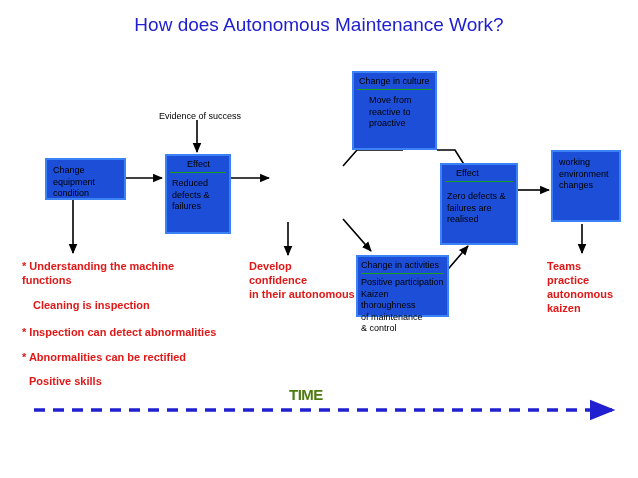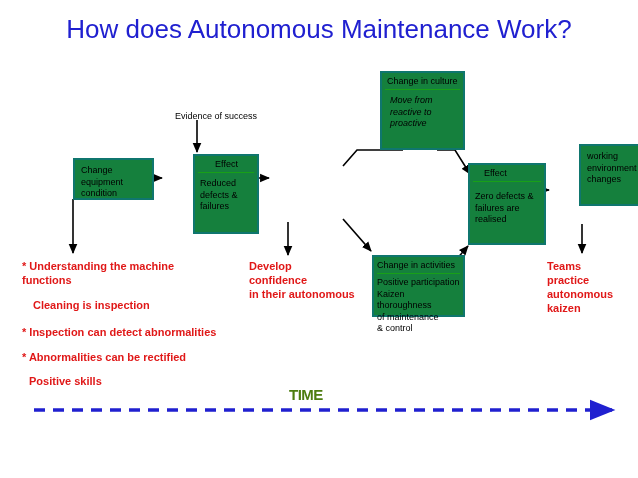--- a/index.html
+++ b/index.html
@@ -17,37 +17,36 @@
   }
 
   
   #title {
     position: absolute;
     left: 0;
     top: 14px;
     width: 638px;
     text-align: center;
     color: #2020d0;
-    font-size: 26px;
+    font-size: 19px;
     font-weight: normal;
     letter-spacing: 0px;
     white-space: nowrap;
   }
 
   
   .box {
     position: absolute;
     box-sizing: border-box;
-    border: 2px solid #0f766e;
-    background: #15803d;
+    border: 2px solid #3b82f6;
+    background: #1d4ed8;
     color: #000000;
     font-size: 9px;
     line-height: 11.5px;
     z-index: 5;
-    margin-left: 28px;
   }
   .box .body {
     padding: 5px 5px 4px 6px;
     white-space: pre-line;
   }
   .box .head {
     padding: 3px 4px 2px 5px;
     font-size: 9px;
     line-height: 11px;
     white-space: nowrap;
@@ -163,49 +162,49 @@
     <div class="greenrule"></div>
     <div class="subbody">Reduced
 defects  &amp;
 failures</div>
   </div>
 
 
   <div class="box" style="left:352px; top:71px; width:85px; height:79px;">
     <div class="head">Change  in culture</div>
     <div class="greenrule"></div>
-    <div class="subbody" style="padding-left:8px;font-style:italic;">Move  from
+    <div class="subbody" style="padding-left:15px;">Move  from
 reactive  to
 proactive</div>
   </div>
 
   <div class="box" style="left:440px; top:163px; width:78px; height:82px;">
     <div class="head indent">Effect</div>
     <div class="greenrule"></div>
     <div class="subbody" style="padding-top:9px;">Zero defects &amp;
 failures are
 realised</div>
   </div>
 
-  <div class="box" style="left:551px; top:144px; width:70px; height:62px;">
+  <div class="box" style="left:551px; top:150px; width:70px; height:72px;">
     <div class="body">working
 environment
 changes</div>
   </div>
 
-  <div class="box" style="left:344px; top:255px; width:93px; height:62px;">
+  <div class="box" style="left:356px; top:255px; width:93px; height:62px;">
     <div class="head" style="padding-left:3px;">Change in activities</div>
     <div class="greenrule"></div>
     <div class="subbody" style="padding:3px 2px 2px 3px;">Positive   participation
 Kaizen  thoroughness
 of maintenance
 &amp; control</div>
   </div>
 
-  <div class="plain" style="left:147px; top:111px;padding-left:28px;">Evidence of success</div>
+  <div class="plain" style="left:131px; top:111px;padding-left:28px;">Evidence of success</div>
 
   <div class="redtext" style="left:22px; top:259px;">* Understanding the  machine
 functions</div>
 
   <div class="redtext" style="left:33px; top:298px;">Cleaning is inspection</div>
 
   <div class="redtext" style="left:22px; top:325px;">* Inspection can detect  abnormalities</div>
 
   <div class="redtext" style="left:22px; top:350px;">* Abnormalities  can be rectified</div>
 

